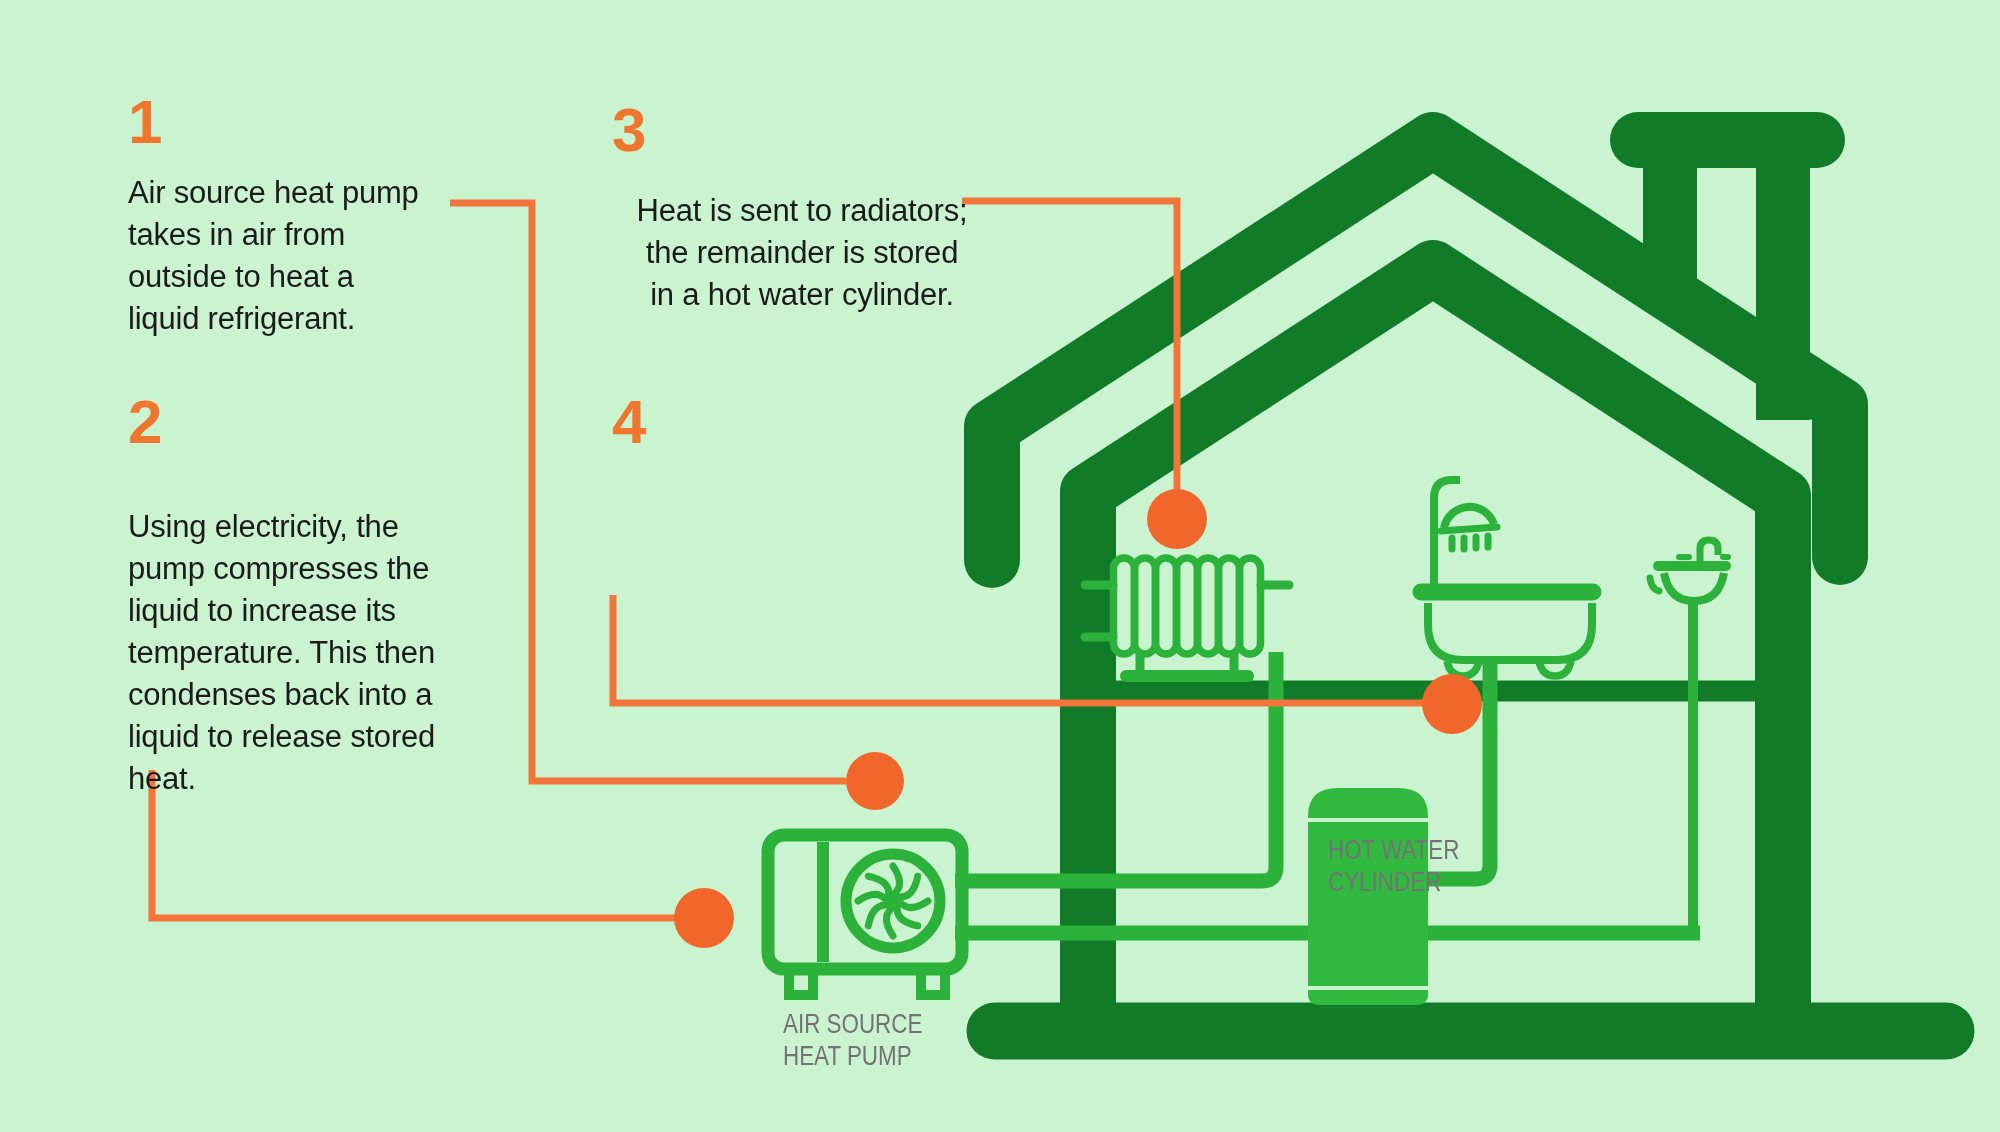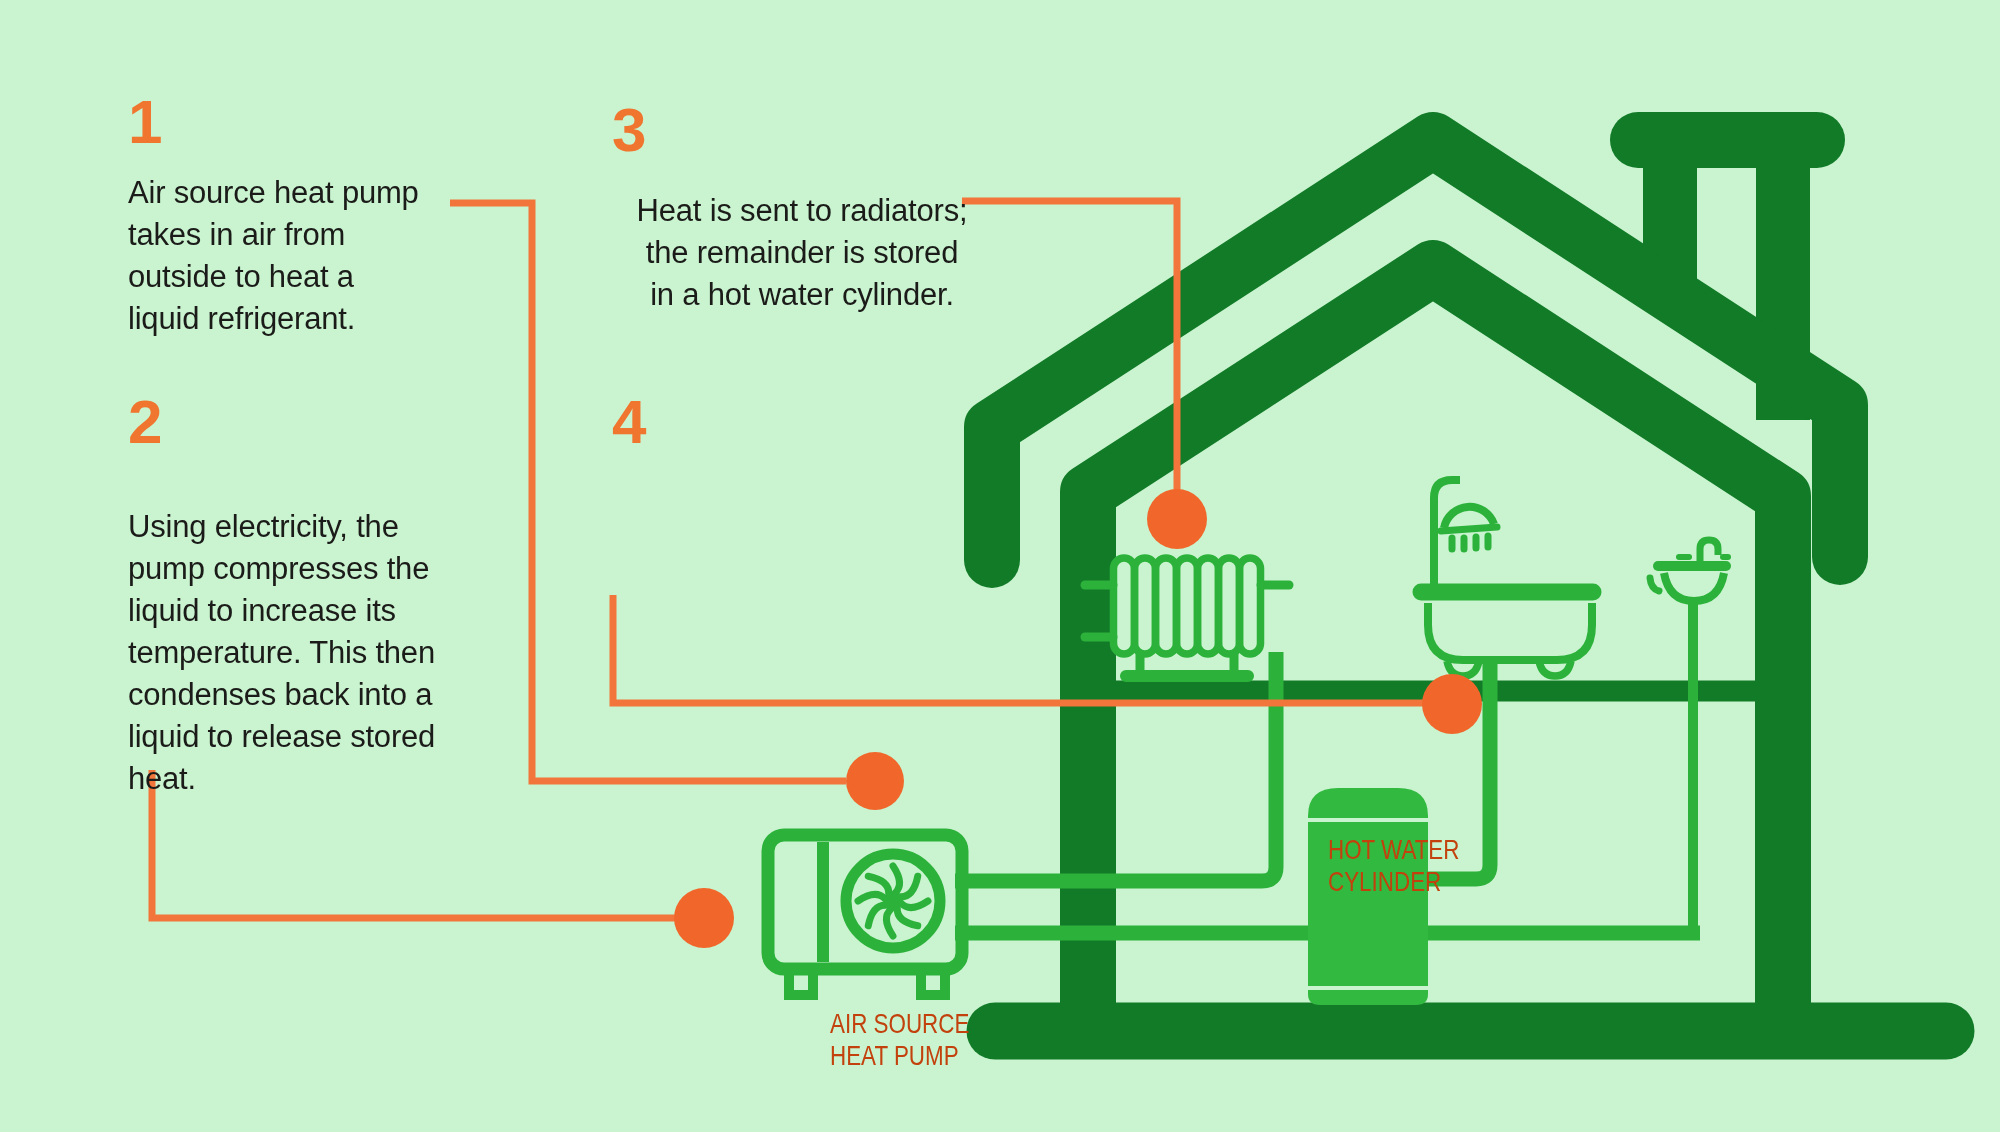--- a/index.html
+++ b/index.html
@@ -12,21 +12,21 @@
   .mid{stroke:#2cb23a;fill:none;}
   .midfill{fill:#2cb23a;stroke:none;}
   .cyl{fill:#32ba40;stroke:none;}
   .oline{stroke:#f2753b;fill:none;}
   .odot{fill:#f1672b;stroke:none;}
 
   
   .step-num{position:absolute;font-size:62px;font-weight:bold;color:#f0752f;line-height:62px;}
   .step-text{position:absolute;font-size:31px;line-height:42px;color:#1b1b19;
              letter-spacing:-0.2px;white-space:pre-line;width:380px;}
-  .icon-label{position:absolute;font-size:28px;line-height:32px;color:#c2410c;white-space:pre-line;}
+  .icon-label{position:absolute;font-size:28px;line-height:32px;color:#737373;white-space:pre-line;}
   .icon-label .cond{display:inline-block;transform:scaleX(0.8);transform-origin:left top;}
 </style>
 </head>
 <body>
 
 <div class="stage">
 
   <svg class="scene" viewBox="0 0 2000 1132">
 
     <g>
@@ -141,19 +141,19 @@
 liquid to release stored
 heat.</div>
 
   <div class="step-num" style="left:612px;top:99px;">3</div>
   <div class="step-text" style="left:612px;top:190px;text-align:center;">Heat is sent to radiators;
 the remainder is stored
 in a hot water cylinder.</div>
 
   <div class="step-num" style="left:612px;top:391px;">4</div>
 
-  <div class="icon-label" style="left:783px;top:1008px;margin-left:47px;"><span class="cond">AIR SOURCE
+  <div class="icon-label" style="left:783px;top:1008px;"><span class="cond">AIR SOURCE
 HEAT PUMP</span></div>
 
   <div class="icon-label" style="left:1328px;top:834px;"><span class="cond">HOT WATER
 CYLINDER</span></div>
 
 </div>
 
 </body></html>

